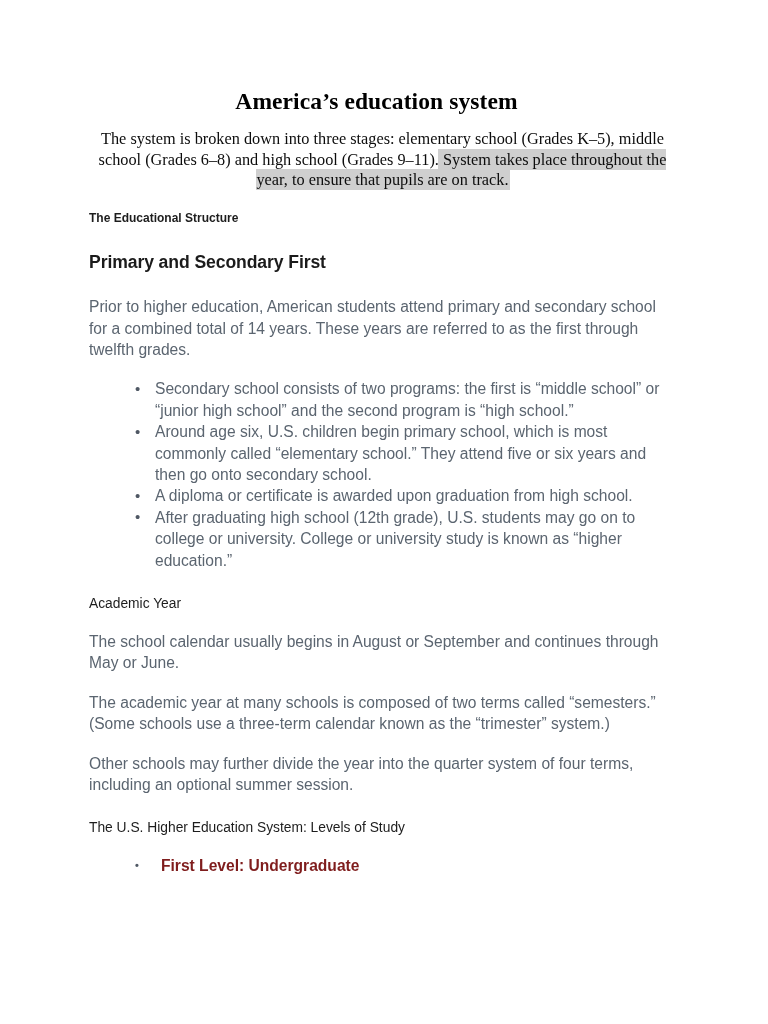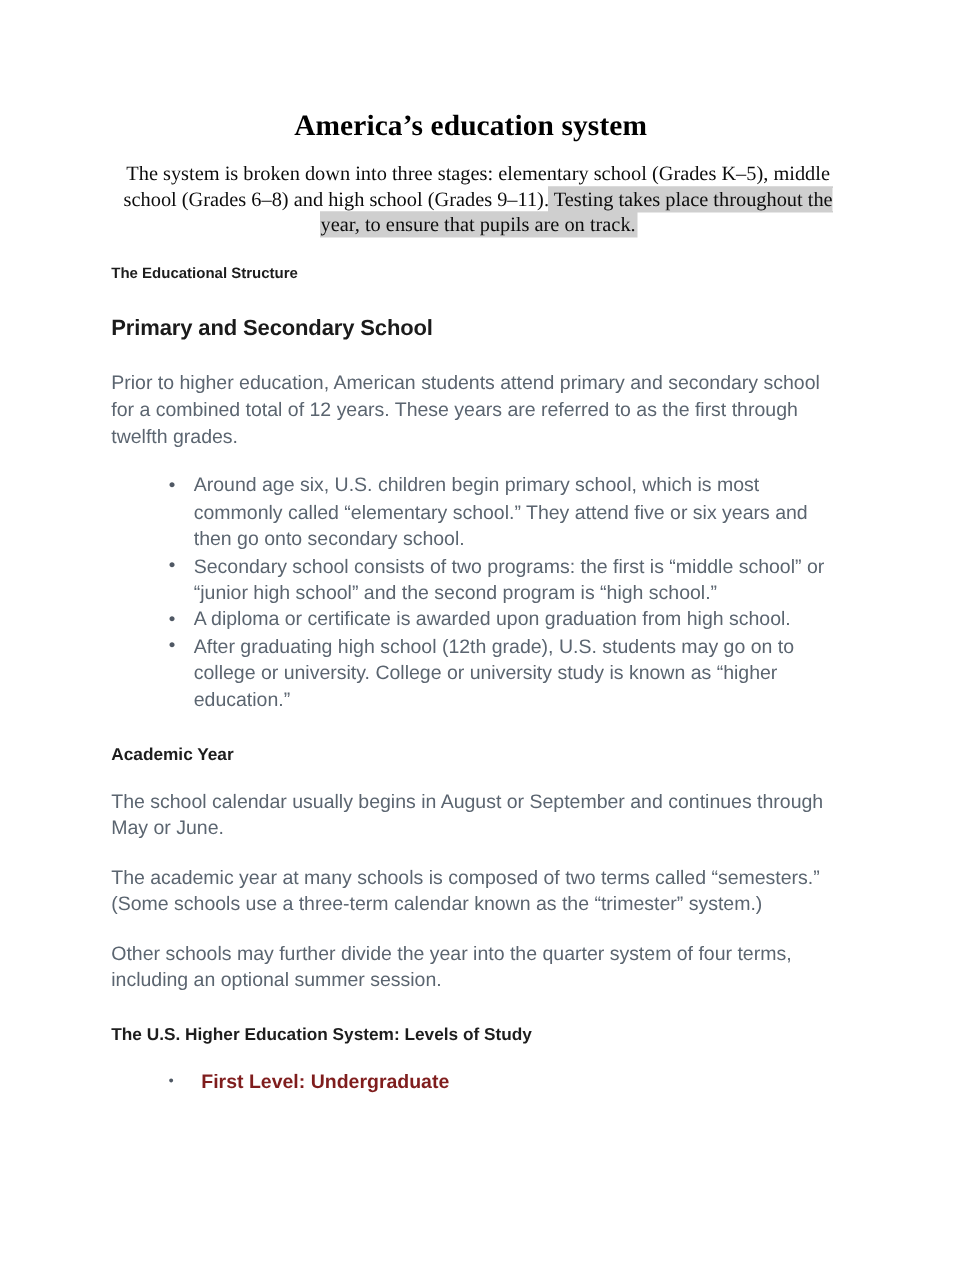--- a/index.html
+++ b/index.html
@@ -72,21 +72,21 @@
     font-size: 17.6px;
     line-height: 1.25;
     color: #1b1b1b;
     margin: 0;
     padding: 0;
     letter-spacing: -0.1px;
   }
 
   h2.sub-heading {
     font-family: "Liberation Sans", sans-serif;
-    font-weight: bold;
+    font-weight: normal;
     font-size: 13.8px;
     line-height: 1.3;
     color: #1d1d1d;
     margin: 0;
     padding: 0;
   }
 
   p.body-para {
     font-family: "Liberation Sans", sans-serif;
     font-size: 15.6px;
@@ -135,41 +135,41 @@
   .gap-26 { height: 26px; }
   .gap-20 { height: 20px; }
 </style>
 </head>
 <body>
 
 <div class="page">
 
   <h1 class="doc-title">America’s education system</h1>
 
-  <p class="intro-para"><span>The system is broken down into three stages: elementary school (Grades K–5), middle school (Grades 6–8) and high school (Grades 9–11).</span><span class="hl"> Testing takes place throughout the year, to ensure that pupils are on track.</span></p>
+  <p class="intro-para"><span>The system is broken down into three stages: elementary school (Grades K–5), middle school (Grades 6–8) and high school (Grades 9–11).</span><span class="hl"> System takes place throughout the year, to ensure that pupils are on track.</span></p>
 
   <div class="gap-20"></div>
 
   <div class="body-block">
 
     <h2 class="mini-heading">The Educational Structure</h2>
 
     <div class="gap-26"></div>
 
-    <h2 class="section-heading">Primary and Secondary School</h2>
+    <h2 class="section-heading">Primary and Secondary First</h2>
 
     <div class="gap-22"></div>
 
-    <p class="body-para">Prior to higher education, American students attend primary and secondary school for a combined total of 12 years. These years are referred to as the first through twelfth grades.</p>
+    <p class="body-para">Prior to higher education, American students attend primary and secondary school for a combined total of 14 years. These years are referred to as the first through twelfth grades.</p>
 
     <div class="gap-18"></div>
 
     <ul class="body-list">
+      <li>Secondary school consists of two programs: the first is “middle school” or “junior high school” and the second program is “high school.”</li>
       <li>Around age six, U.S. children begin primary school, which is most commonly called “elementary school.” They attend five or six years and then go onto secondary school.</li>
-      <li>Secondary school consists of two programs: the first is “middle school” or “junior high school” and the second program is “high school.”</li>
       <li>A diploma or certificate is awarded upon graduation from high school.</li>
       <li>After graduating high school (12th grade), U.S. students may go on to college or university. College or university study is known as “higher education.”</li>
     </ul>
 
     <div class="gap-24"></div>
 
     <h2 class="sub-heading">Academic Year</h2>
 
     <div class="gap-18"></div>
 

